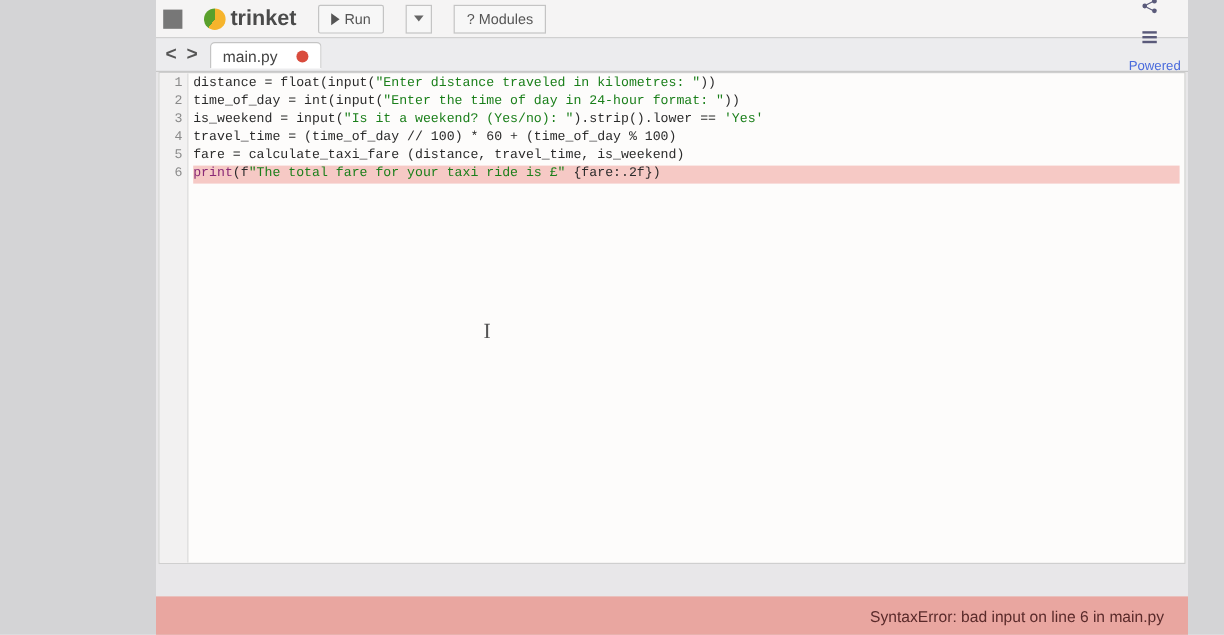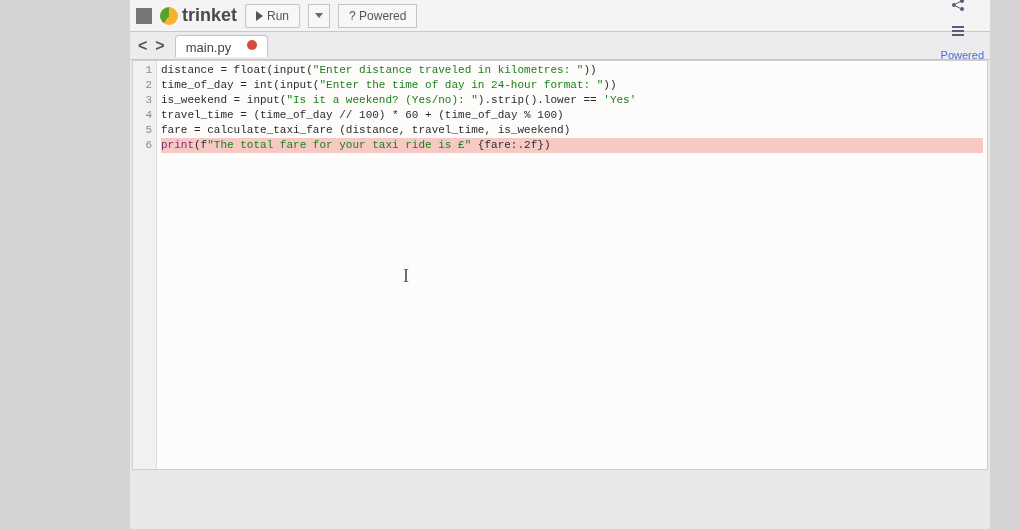--- a/index.html
+++ b/index.html
@@ -20,21 +20,21 @@
     bottom: 0;
     background: #e8e7e9;
   }
   .titlebar {
     height: 32px;
     background: #f5f4f4;
     display: flex;
     align-items: center;
     border-bottom: 1px solid #c8c8c8;
     padding: 0 6px;
-    gap: 8px;
+    gap: 18px;
   }
   .menu-square {
     width: 16px; height: 16px;
     background: #777;
   }
   .brand {
     display: flex; align-items: center; gap: 4px;
     font-weight: bold;
     font-size: 18px;
     color: #4a4a4a;
@@ -113,21 +113,21 @@
   }
   .nav-btn { cursor: pointer; padding: 0 2px; }
   .tab {
     padding: 4px 10px 2px 10px;
     background: #fff;
     border: 1px solid #c4c4c4;
     border-bottom: none;
     border-radius: 4px 4px 0 0;
     font-size: 13px;
     color: #444;
-    display: flex; align-items: flex-start; gap: 16px;
+    display: flex; align-items: center; gap: 16px;
   }
   .tab-dirty {
     width: 10px; height: 10px;
     border-radius: 50%;
     background: #d94c3d;
   }
   .editor {
     position: relative;
     height: 410px;
     background: #fdfcfb;
@@ -199,21 +199,21 @@
       <span class="brand-logo"></span>
       <span>trinket</span>
     </span>
     <span class="run-btn">
       <span class="run-triangle"></span>
       <span>Run</span>
     </span>
     <span class="dropdown-btn">
       <span class="caret-down"></span>
     </span>
-    <span class="modules-btn">? Powered</span>
+    <span class="modules-btn">? Modules</span>
     <span class="right-icons">
       <span class="icon-gen">
         <svg viewBox="0 0 16 16">
             <path d="M2 2h5l-2 2 3 3-1 1-3-3-2 2zM14 14H9l2-2-3-3 1-1 3 3 2-2z" fill="#5a5a7a"></path>
           </svg>
       </span>
       <span class="icon-gen">
         <svg viewBox="0 0 16 16">
             <circle cx="4" cy="8" r="2" fill="#5a5a7a"></circle>
             <circle cx="12" cy="4" r="2" fill="#5a5a7a"></circle>
@@ -249,14 +249,17 @@
         <div>2</div>
         <div>3</div>
         <div>4</div>
         <div>5</div>
         <div>6</div>
       </div>
     <div class="code" id="code"><span class="ln"><span class="fn">distance = float(input(</span><span class="str">"Enter distance traveled in kilometres: "</span><span class="fn">))</span></span><span class="ln"><span class="fn">time_of_day = int(input(</span><span class="str">"Enter the time of day in 24-hour format: "</span><span class="fn">))</span></span><span class="ln"><span class="fn">is_weekend = input(</span><span class="str">"Is it a weekend? (Yes/no): "</span><span class="fn">).strip().lower == </span><span class="str">'Yes'</span></span><span class="ln"><span class="fn">travel_time = (time_of_day // </span><span class="num">100</span><span class="fn">) * </span><span class="num">60</span><span class="fn"> + (time_of_day % </span><span class="num">100</span><span class="fn">)</span></span><span class="ln"><span class="fn">fare = calculate_taxi_fare (distance, travel_time, is_weekend)</span></span><span class="ln err-line"><span class="kw">print</span><span class="fn">(f</span><span class="str">"The total fare for your taxi ride is £"</span><span class="fn"> {fare:.2f})</span></span></div>
     <span class="cursor-ibeam">I</span>
   </div>
 
+  <div class="error-bar">
+    <span>SyntaxError: bad input on line 6 in main.py</span>
+  </div>
 
 </div>
 
 </body></html>

